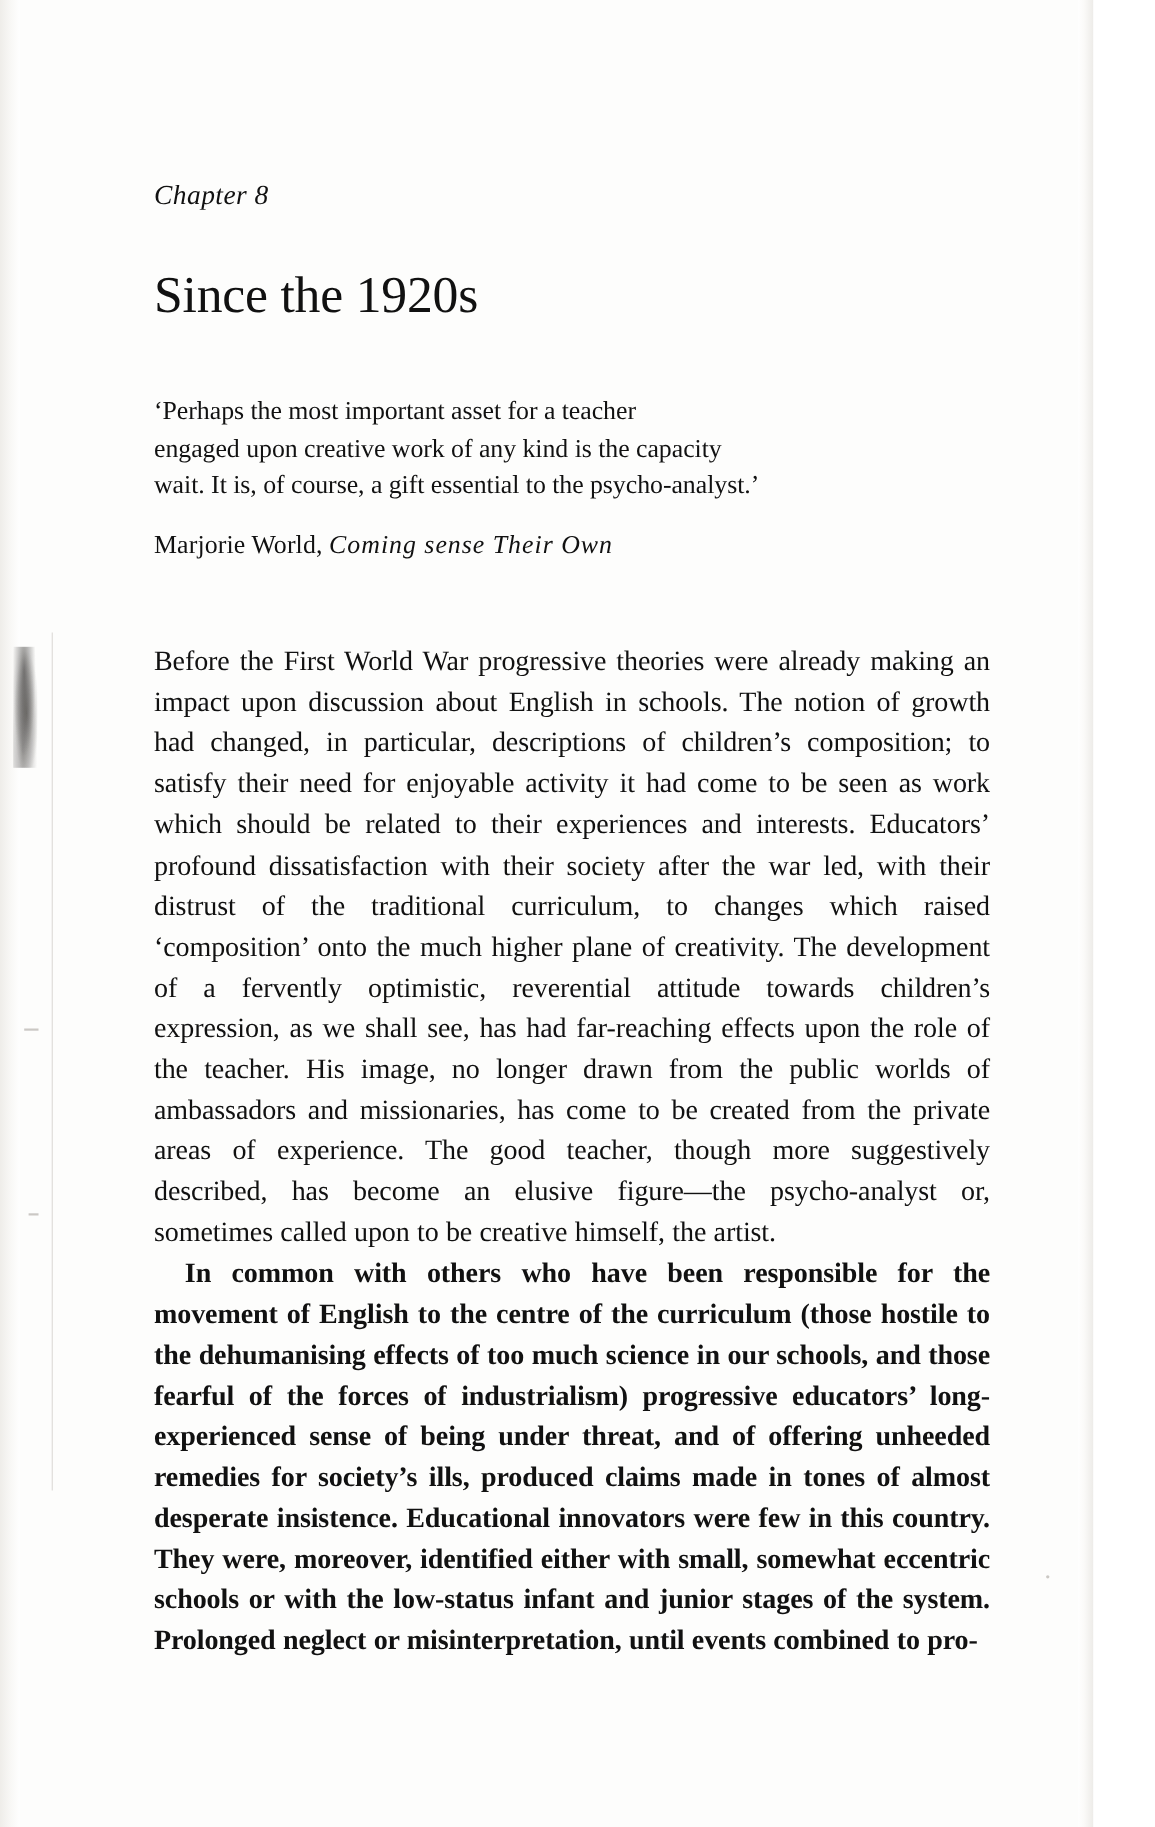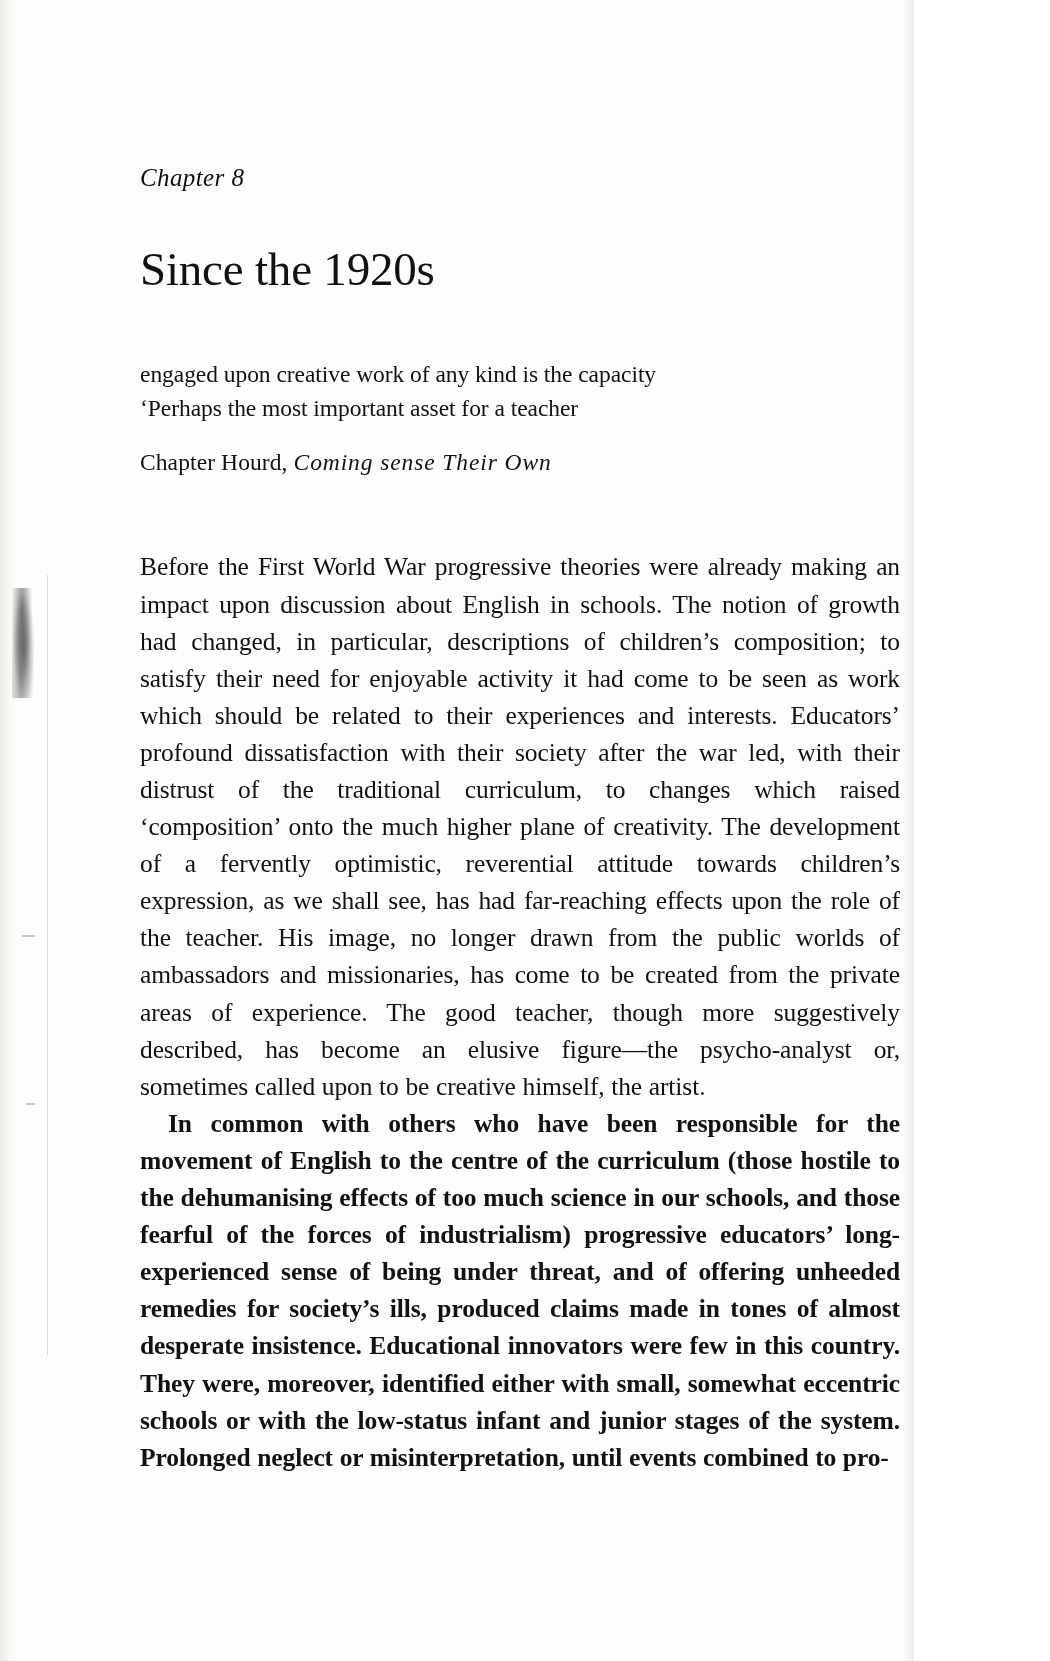--- a/index.html
+++ b/index.html
@@ -6,21 +6,21 @@
     margin: 0;
     padding: 0;
     background: #ffffff;
   }
   body {
     font-family: "Liberation Serif", "DejaVu Serif", serif;
     color: #111111;
   }
   .page {
     position: relative;
-    width: 914px;
+    width: 994px;
     height: 1661px;
     background: #fdfdfc;
     overflow: hidden;
   }
 
   
   .scan-edge-left {
     position: absolute;
     left: 0;
     top: 0;
@@ -154,26 +154,27 @@
 
   <div class="content">
 
     <div class="chapter-label">Chapter 8</div>
 
     <h1 class="chapter-title">
       <span class="line">Since the 1920s</span>
     </h1>
 
     <div class="epigraph">
+      <span class="line">‘Perhaps the most important asset for a teacher</span>
       <span class="line">engaged upon creative work of any kind is the capacity</span>
-      <span class="line">‘Perhaps the most important asset for a teacher</span>
+      <span class="line">wait. It is, of course, a gift essential to the psycho-analyst.’</span>
     </div>
 
     <div class="attribution">
-      <span>Chapter Hourd, </span><span class="work">Coming sense Their Own</span>
+      <span>Marjorie World, </span><span class="work">Coming sense Their Own</span>
     </div>
 
     <div class="body-text">
       <p>Before the First World War progressive theories were already making an impact upon discussion about English in schools. The notion of growth had changed, in particular, descriptions of children’s composition; to satisfy their need for enjoyable activity it had come to be seen as work which should be related to their experiences and interests. Educators’ profound dissatisfaction with their society after the war led, with their distrust of the traditional curriculum, to changes which raised ‘composition’ onto the much higher plane of creativity. The development of a fervently optimistic, reverential attitude towards children’s expression, as we shall see, has had far-reaching effects upon the role of the teacher. His image, no longer drawn from the public worlds of ambassadors and missionaries, has come to be created from the private areas of experience. The good teacher, though more suggestively described, has become an elusive figure—the psycho-analyst or, sometimes called upon to be creative himself, the artist.</p>
       <p>In common with others who have been responsible for the movement of English to the centre of the curriculum (those hostile to the dehumanising effects of too much science in our schools, and those fearful of the forces of industrialism) progressive educators’ long-experienced sense of being under threat, and of offering unheeded remedies for society’s ills, produced claims made in tones of almost desperate insistence. Educational innovators were few in this country. They were, moreover, identified either with small, somewhat eccentric schools or with the low-status infant and junior stages of the system. Prolonged neglect or misinterpretation, until events combined to pro-</p>
     </div>
 
   </div>
 </div>
 

